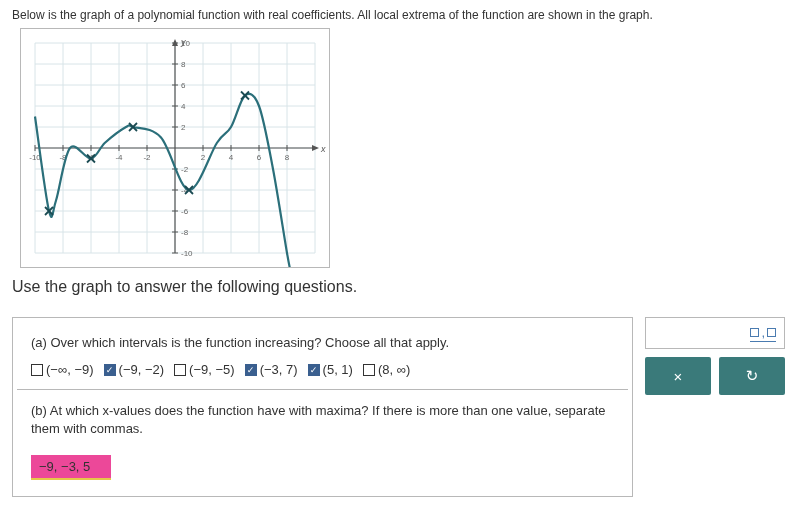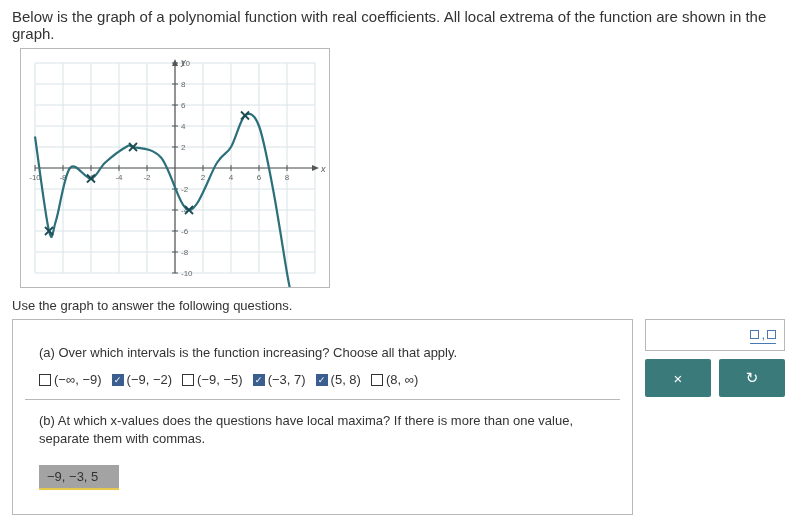--- a/index.html
+++ b/index.html
@@ -7,42 +7,42 @@
       font-family: Arial, sans-serif;
       font-size: 13px;
       color: #333;
       background: #fff;
       width: 797px;
       height: 515px;
       padding: 8px 12px;
     }
     .prompt {
       margin-bottom: 6px;
-      font-size: 15px;
+      font-size: 12px;
     }
     .graph-container {
       border: 1px solid #b8b8b8;
       width: 310px;
       height: 240px;
       margin-left: 8px;
       margin-bottom: 10px;
       background: #fff;
     }
     .instruction {
-      margin: 6px 0 6px 0;
-      font-size: 13px;
+      margin: 6px 0 21px 0;
+      font-size: 16px;
     }
     .lower-area {
       display: flex;
       gap: 12px;
     }
     .question-box {
       border: 1px solid #b8b8b8;
       flex: 1;
-      padding: 12px;
+      padding: 4px;
     }
     .question-section {
       padding: 12px 14px;
       border-bottom: 1px solid #b8b8b8;
     }
     .question-section:last-child { border-bottom: none; }
     .q-text {
       margin-bottom: 10px;
       line-height: 1.4;
     }
@@ -68,21 +68,21 @@
       background: #fff;
     }
     .checkbox.checked {
       background: #3a5f8f;
       color: #fff;
       border-color: #3a5f8f;
     }
     .answer-input {
       display: inline-block;
       border-bottom: 2px solid #e6c84a;
-      background: #a3a3a3;
+      background: #ec4899;
       padding: 4px 8px;
       margin-top: 6px;
       min-width: 80px;
     }
     .side-panel {
       width: 140px;
       display: flex;
       flex-direction: column;
       gap: 8px;
     }
@@ -239,30 +239,30 @@
           <span class="option">
             <span class="checkbox"></span>
             <span class="interval">(−9, −5)</span>
           </span>
           <span class="option">
             <span class="checkbox checked">✓</span>
             <span class="interval">(−3, 7)</span>
           </span>
           <span class="option">
             <span class="checkbox checked">✓</span>
-            <span class="interval">(5, 8)</span>
+            <span class="interval">(5, 1)</span>
           </span>
           <span class="option">
             <span class="checkbox"></span>
             <span class="interval">(8, ∞)</span>
           </span>
         </div>
     </div>
     <div class="question-section">
-      <div class="q-text">(b) At which x-values does the questions have local maxima? If there is more than one value, separate them with commas.</div>
+      <div class="q-text">(b) At which x-values does the function have with maxima? If there is more than one value, separate them with commas.</div>
       <div><span class="answer-input">−9, −3, 5</span></div>
     </div>
   </div>
   <div class="side-panel">
     <div class="palette-box">
       <span class="palette-item">
         <span class="mini-box"></span>
           <span style="color:#4a7bb0;">,</span>
           <span class="mini-box"></span>
       </span>

